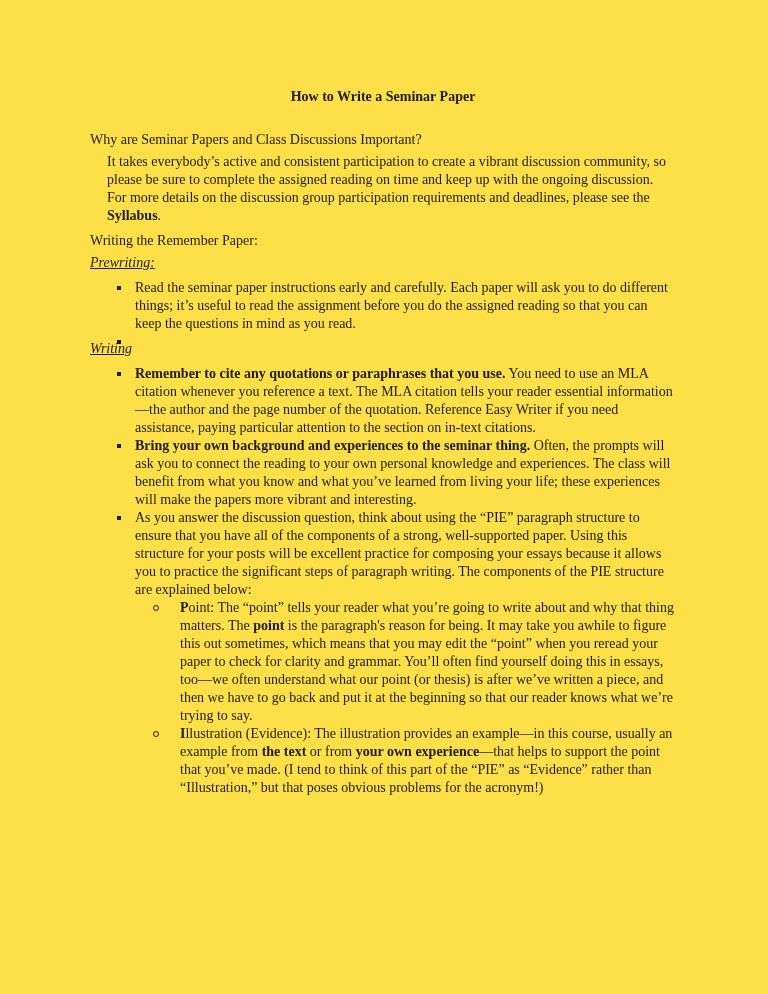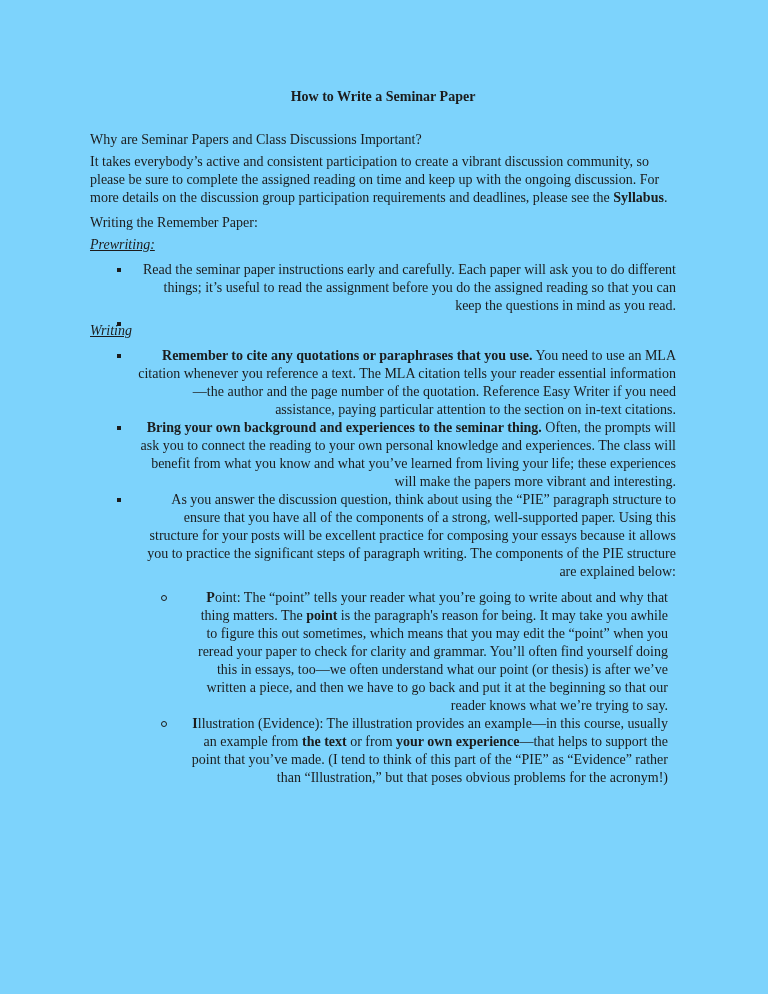--- a/index.html
+++ b/index.html
@@ -1,59 +1,59 @@
 <!DOCTYPE html>
 <html><head>
 <meta charset="utf-8">
 <style>
   * { margin: 0; padding: 0; box-sizing: border-box; }
   html, body { background: #ffffff; }
   .page {
     position: relative;
     width: 768px;
     min-height: 994px;
-    background: #7dd3fc;
+    background: #fde047;
     padding: 88px 92px 40px 90px;
     font-family: "Liberation Serif", "DejaVu Serif", serif;
     font-size: 14px;
     line-height: 18px;
     color: #1c1c1c;
   }
   .doc-title {
     text-align: center;
     font-weight: bold;
     margin-bottom: 25px;
   }
   .heading {
     font-weight: normal;
     margin-bottom: 4px;
   }
   .subheading {
     text-decoration: underline;
     margin-bottom: 7px;
     font-style: italic;
   }
-  p.body-para { margin-bottom: 7px; }
+  p.body-para { margin-bottom: 7px; margin-left: 17px; }
   ul.blist {
     list-style: none;
     margin: 0 0 7px 0;
     padding: 0;
   }
   ul.blist li { position: relative; }
-  li.l1 { padding-left: 45px; text-align: right; }
+  li.l1 { padding-left: 45px; }
   .sq-bullet {
     position: absolute;
     left: 27px;
     top: 7px;
     width: 4px;
     height: 4px;
     background: #1c1c1c;
     display: inline-block;
   }
-  ul.sublist { list-style: none; margin: 8px; padding: 0; }
+  ul.sublist { list-style: none; margin: 0; padding: 0; }
   li.l2 { padding-left: 45px; }
   .circ-bullet {
     position: absolute;
     left: 18px;
     top: 6px;
     width: 6px;
     height: 6px;
     border: 1px solid #1c1c1c;
     border-radius: 50%;
     display: inline-block;

